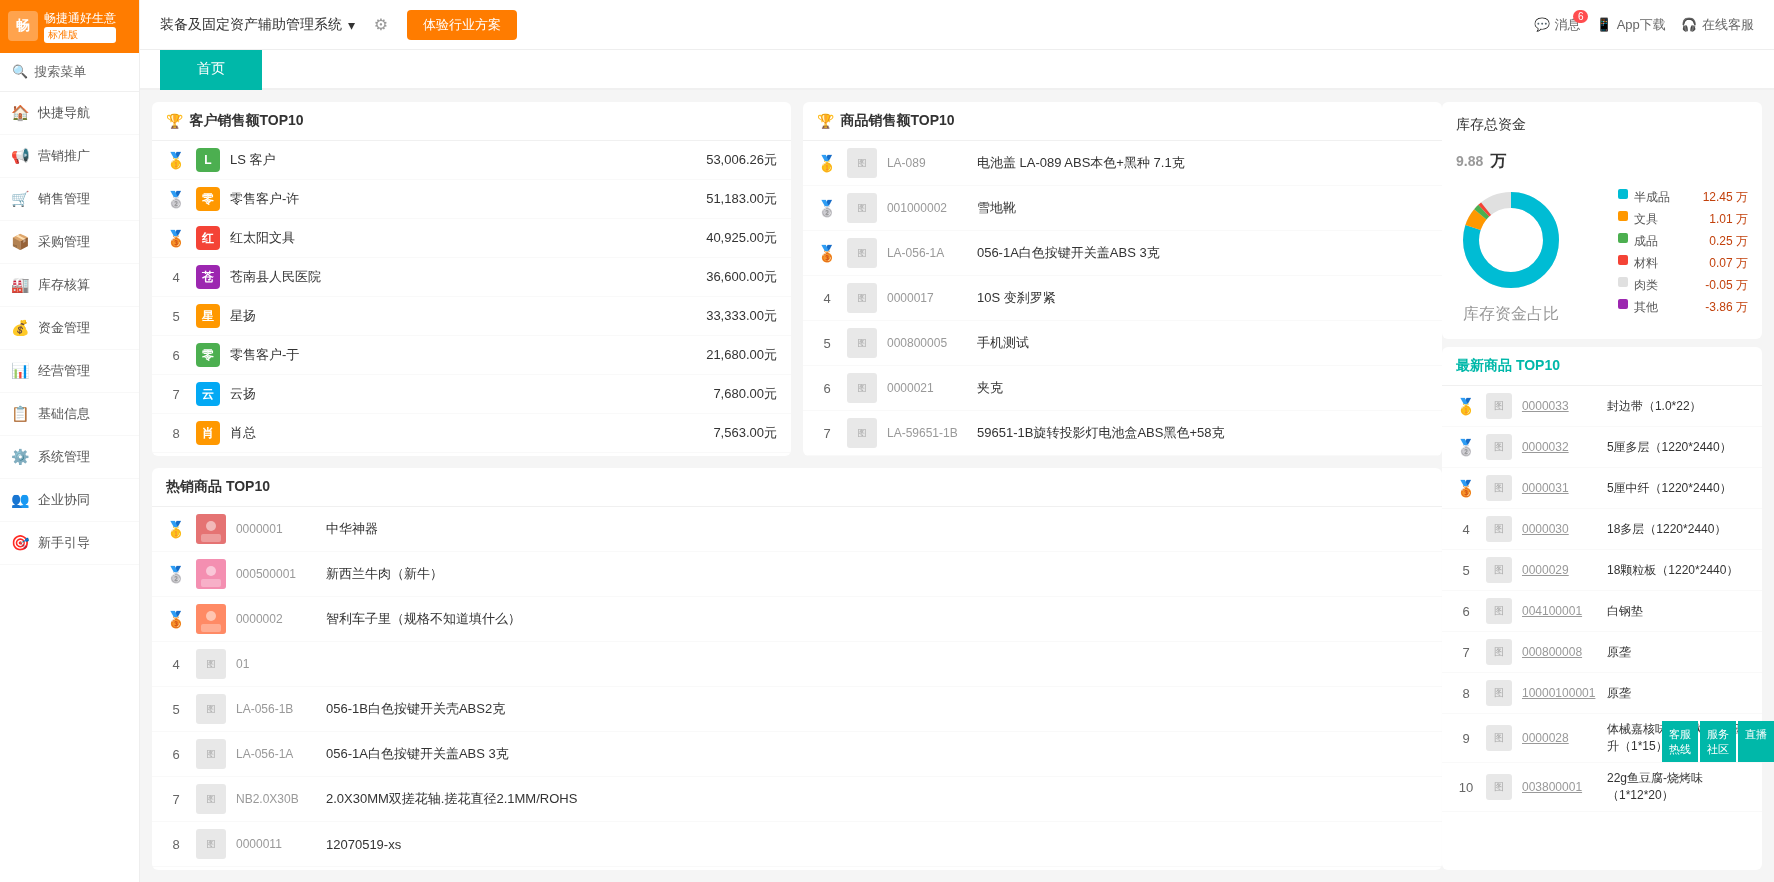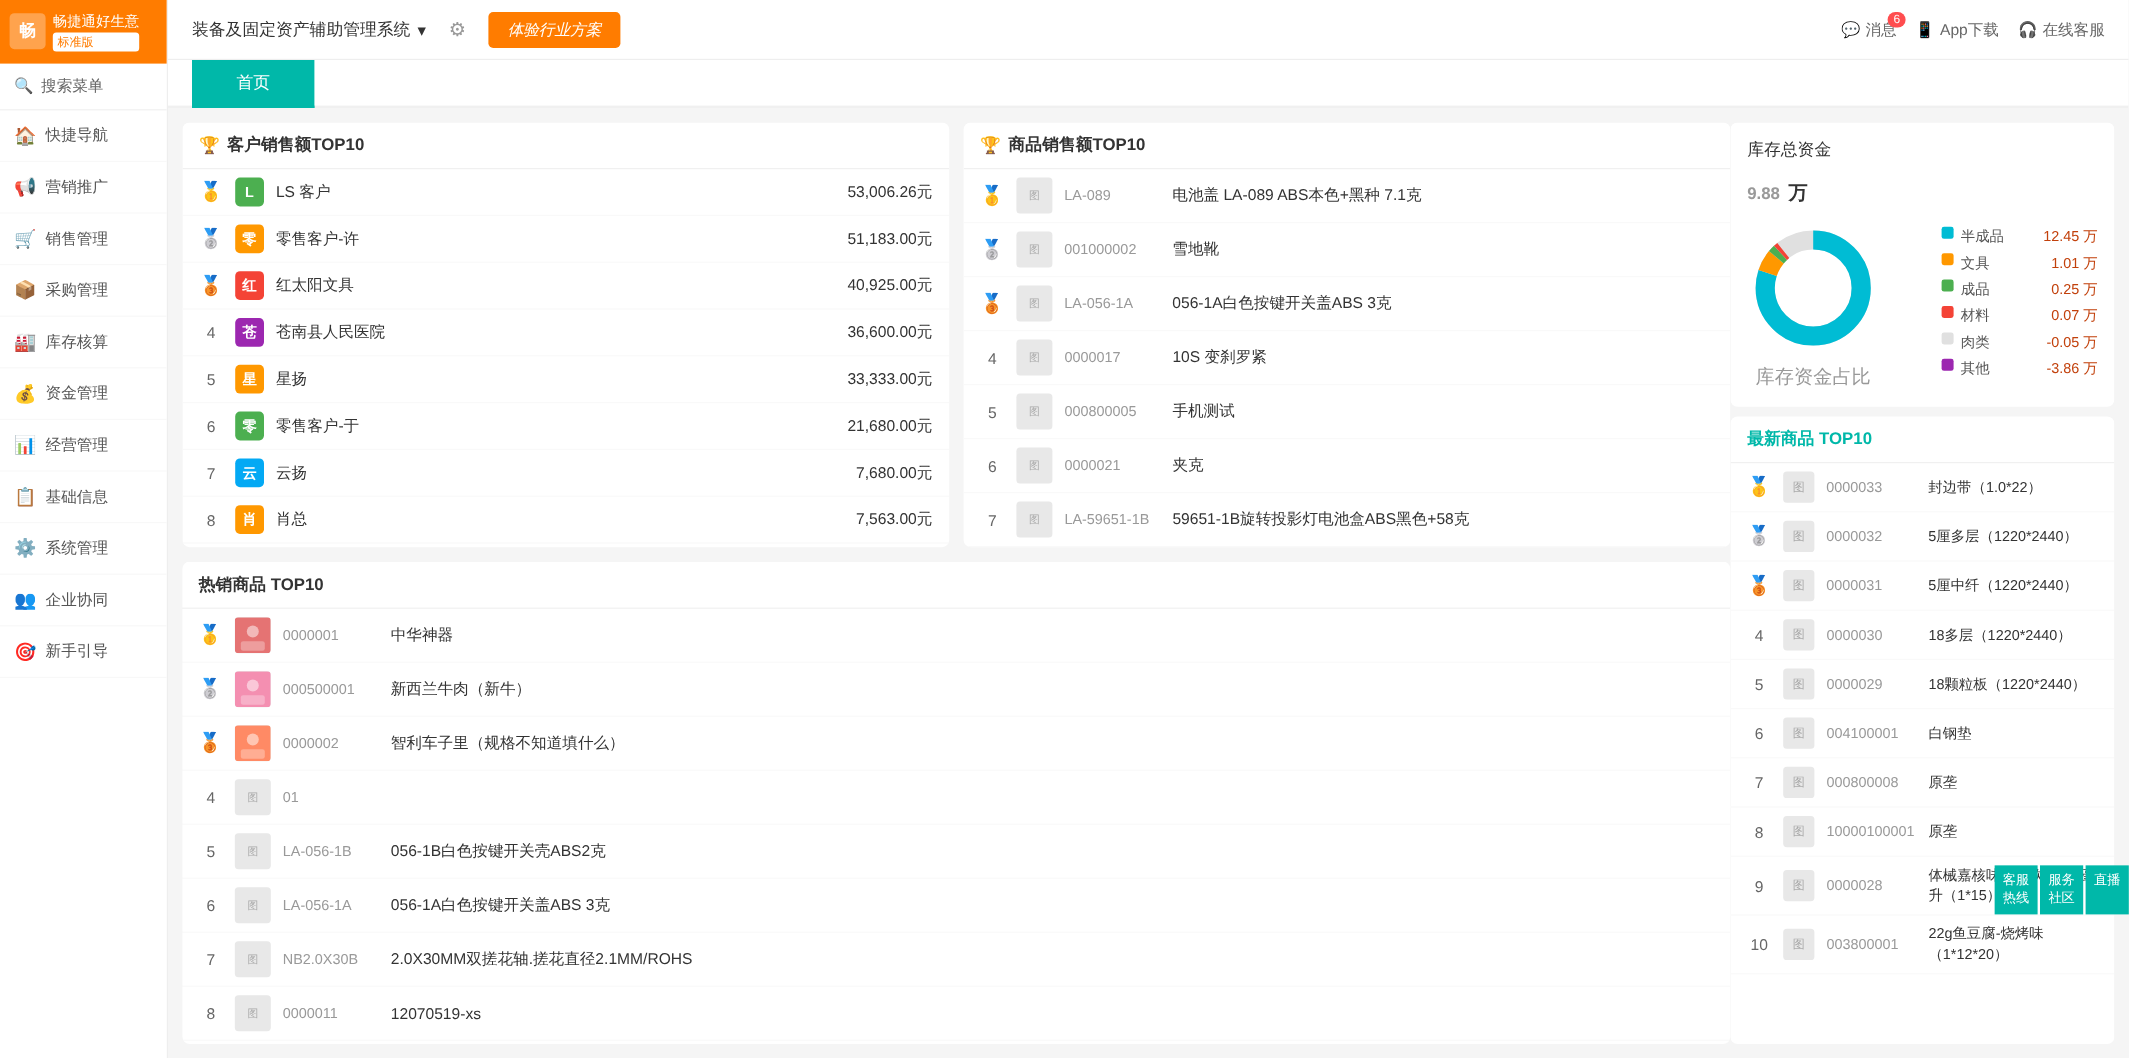--- a/index.html
+++ b/index.html
@@ -115,21 +115,20 @@
       font-size: 16px;
     }
     .topbar-trial-btn {
       background: #ff7c00;
       color: #fff;
       border: none;
       padding: 6px 16px;
       border-radius: 4px;
       cursor: pointer;
       font-size: 13px;
-      font-style: italic;
     }
     .topbar-spacer { flex: 1; }
     .topbar-actions {
       display: flex;
       align-items: center;
       gap: 16px;
       color: #666;
       font-size: 13px;
     }
     .topbar-action-item {
@@ -401,20 +400,21 @@
       justify-content: center;
       flex-shrink: 0;
       font-size: 10px;
       color: #aaa;
     }
     .new-product-code {
       color: #999;
       font-size: 12px;
       width: 75px;
       flex-shrink: 0;
+      text-decoration: underline;
     }
     .new-product-name {
       flex: 1;
       color: #333;
       font-size: 12px;
     }
 
     
     .float-service {
       position: fixed;

